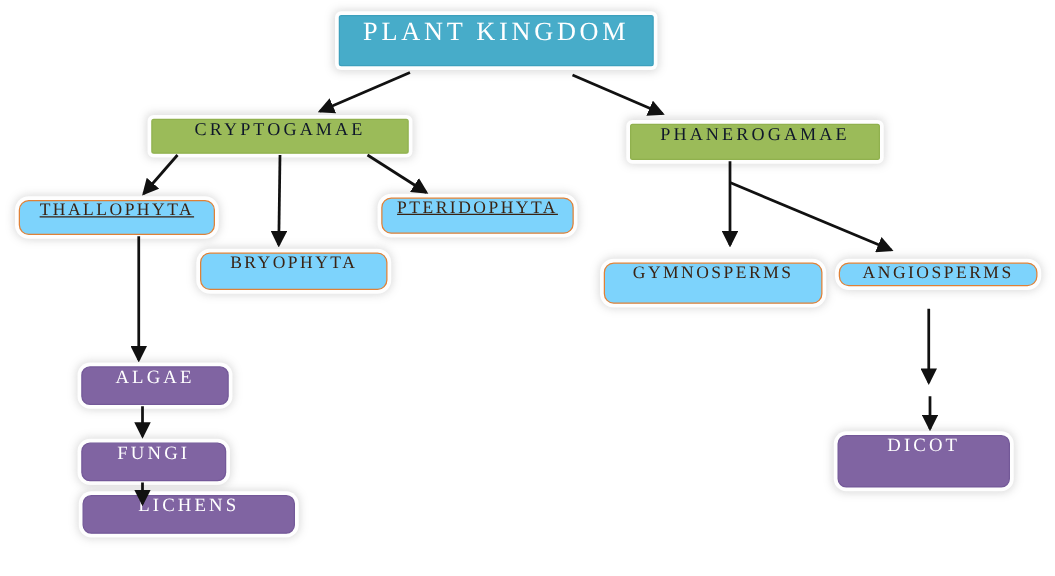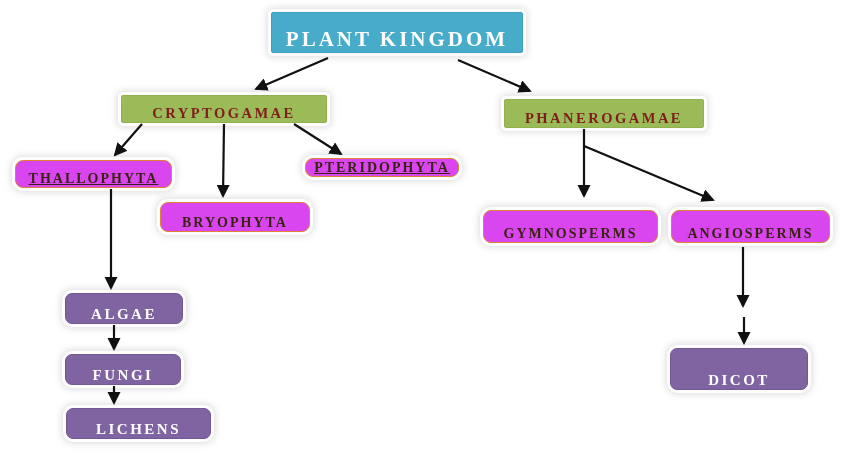--- a/index.html
+++ b/index.html
@@ -11,46 +11,46 @@
     position: relative;
     width: 844px;
     height: 461px;
     background: #ffffff;
     overflow: hidden;
     font-family: "Liberation Serif", "DejaVu Serif", serif;
   }
   .node {
     position: absolute;
     display: flex;
-    align-items: flex-end;
+    align-items: flex-start;
     justify-content: center;
-    font-weight: bold;
+    font-weight: normal;
     text-align: center;
     box-sizing: border-box;
     box-shadow: 0 0 0 3px rgba(255,255,255,0.95), 0 0 7px 4px rgba(125,125,125,0.28);
   }
   .node-label { white-space: nowrap; }
   .teal {
     background: #47ACC9;
     color: #ffffff;
     font-size: 21px;
     letter-spacing: 3px;
     border-radius: 2px;
     border: 1px solid #3DA0BD;
   }
   .green {
     background: #9BBB59;
-    color: #7f1d1d;
+    color: #0f172a;
     font-size: 14.5px;
     letter-spacing: 2.5px;
     border-radius: 2px;
     border: 1px solid #90B14E;
   }
   .orange {
-    background: #d946ef;
+    background: #7dd3fc;
     color: #3A2313;
     font-size: 14px;
     letter-spacing: 2px;
     border-radius: 8px;
     border: 1px solid #E08137;
   }
   .purple {
     background: #8064A2;
     color: #ffffff;
     font-size: 15px;
@@ -90,41 +90,41 @@
   </div>
 
   <div class="node orange underline" style="left:15px;top:160px;width:157px;height:28px">
     <span class="node-label">THALLOPHYTA</span>
   </div>
 
   <div class="node orange" style="left:160px;top:202px;width:150px;height:30px">
     <span class="node-label">BRYOPHYTA</span>
   </div>
 
-  <div class="node orange underline" style="left:305px;top:158px;width:154px;height:19px">
+  <div class="node orange underline" style="left:305px;top:158px;width:154px;height:29px">
     <span class="node-label">PTERIDOPHYTA</span>
   </div>
 
   <div class="node orange" style="left:483px;top:210px;width:175px;height:33px">
     <span class="node-label">GYMNOSPERMS</span>
   </div>
 
-  <div class="node orange" style="left:671px;top:210px;width:159px;height:33px">
+  <div class="node orange" style="left:671px;top:210px;width:159px;height:19px">
     <span class="node-label">ANGIOSPERMS</span>
   </div>
 
   <div class="node purple" style="left:65px;top:293px;width:118px;height:31px">
     <span class="node-label">ALGAE</span>
   </div>
 
   <div class="node purple" style="left:65px;top:354px;width:116px;height:31px">
     <span class="node-label">FUNGI</span>
   </div>
 
-  <div class="node purple" style="left:66px;top:408px;width:145px;height:31px">
+  <div class="node purple" style="left:66px;top:396px;width:170px;height:31px">
     <span class="node-label">LICHENS</span>
   </div>
 
 
   <div class="node purple" style="left:670px;top:348px;width:138px;height:42px">
     <span class="node-label">DICOT</span>
   </div>
 
   <svg id="arrows" viewBox="0 0 844 461" xmlns="http://www.w3.org/2000/svg">
     <defs>

